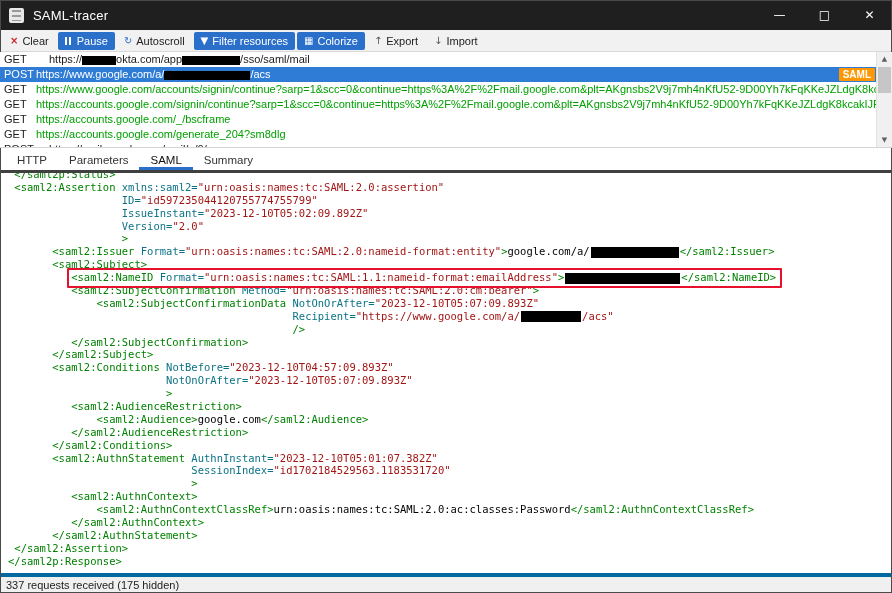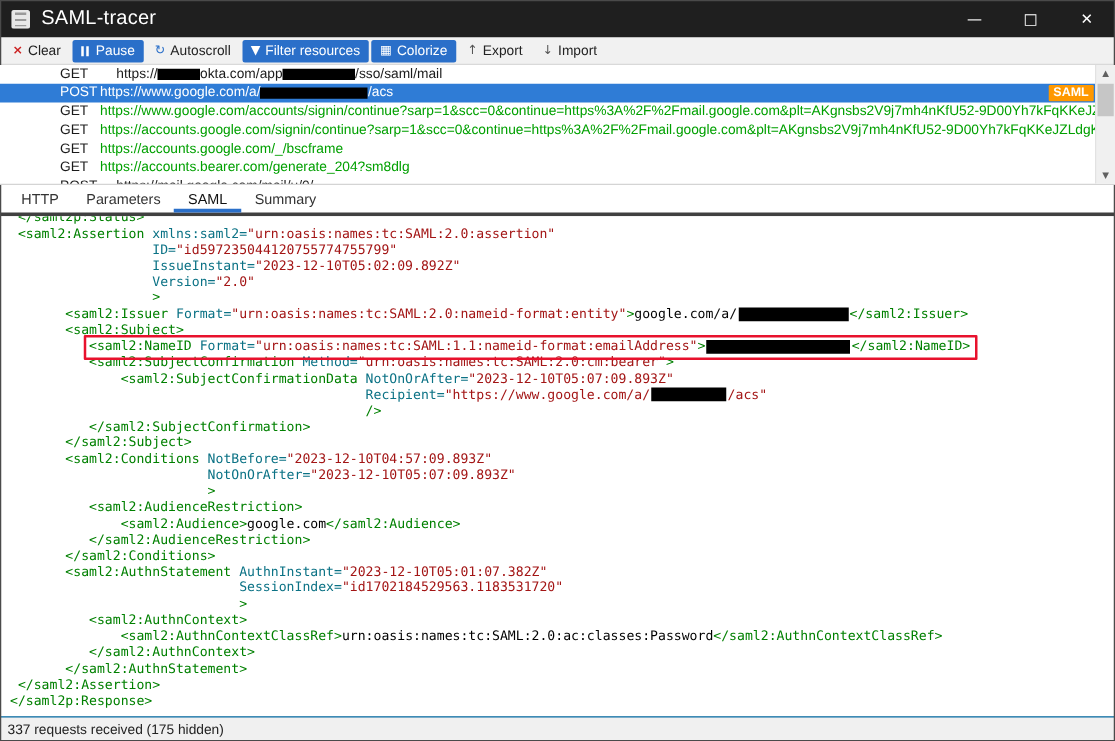--- a/index.html
+++ b/index.html
@@ -5,21 +5,21 @@
   * { margin:0; padding:0; box-sizing:border-box; }
   html,body { width:892px; height:593px; background:#fff; font-family:"Liberation Sans",sans-serif; }
   .window { width:892px; height:593px; display:flex; flex-direction:column; background:#fff;
             outline:1px solid #4a4a4a; outline-offset:-1px; }
 
   
   .titlebar { flex:0 0 30px; background:#1f1f1f; color:#fff; display:flex; align-items:center; }
   .app-icon { width:15px; height:15px; margin:0 9px; border-radius:2px; background:#e8e8e8;
               background-image:repeating-linear-gradient(#9a9a9a 0 2px, #e8e8e8 2px 5px);
               background-size:9px 11px; background-position:3px 2px; background-repeat:no-repeat; }
-  .title-text { font-size:16px; letter-spacing:.2px; }
+  .title-text { font-size:13px; letter-spacing:.2px; }
   .win-controls { margin-left:auto; display:flex; height:100%; }
   .win-btn { width:45px; height:100%; display:flex; align-items:center; justify-content:center;
              font-family:"DejaVu Sans",sans-serif; font-size:12px; color:#fff; cursor:default; }
 
   
   .toolbar { flex:0 0 22px; background:#f1f1f1; border-bottom:1px solid #d9d9d9;
              display:flex; align-items:center; padding:0 3px; }
   .tb-btn { display:flex; align-items:center; gap:4px; font-size:11px; height:18px;
             padding:0 7px; margin-right:2px; color:#222; border-radius:2px; }
   .tb-btn.active { background:#2a6fc9; color:#fff; }
@@ -27,21 +27,21 @@
   .ic-clear { color:#cc2222; font-weight:bold; }
   .ic-autoscroll { color:#2a6fc9; }
   .ic-export,.ic-import { color:#555; }
   .tb-btn.active .tb-icon { color:#fff; }
   .pbar { display:inline-block; width:2px; height:8px; background:#fff; margin-right:2px; font-style:normal; }
 
   
   .req-wrap { flex:0 0 96px; position:relative; overflow:hidden; border-bottom:1px solid #d4d4d4; background:#fff; }
   .req-rows { position:absolute; inset:0 16px 0 0; overflow:hidden; }
   .req-row { display:flex; height:15px; line-height:15px; font-size:11px; white-space:nowrap; overflow:hidden; }
-  .req-method { flex:0 0 36px; padding-left:4px; color:#1a1a1a;margin-left:44px; }
+  .req-method { flex:0 0 36px; padding-left:4px; color:#1a1a1a; }
   .req-url { flex:1 1 auto; overflow:hidden; }
   .req-row.green .req-url { color:#00a000; }
   .req-row.dark .req-url { color:#1a1a1a;margin-left:13px; }
   .req-row.selected { background:#2f7cd6; }
   .req-row.selected .req-method,.req-row.selected .req-url { color:#fff; }
   .badge { flex:0 0 auto; background:#ff9800; color:#fff; font-size:10px; font-weight:bold;
            height:13px; line-height:13px; margin:1px 1px 0 4px; padding:0 4px; border-radius:1px; }
   .redact { display:inline-block; background:#000; height:9px; vertical-align:middle; }
   .req-scrollbar { position:absolute; top:0; right:0; bottom:0; width:16px; background:#f0f0f0; border-left:1px solid #e2e2e2; }
   .sb-btn { position:absolute; left:0; right:0; height:14px; font-family:"DejaVu Sans",sans-serif;
@@ -59,21 +59,21 @@
   .content { flex:1 1 auto; overflow:hidden; background:#fff; padding-left:8px; }
   .xml-line { font-family:"DejaVu Sans Mono",monospace; font-size:10.5px; height:12.9px;
               line-height:12.9px; white-space:pre; overflow:visible; }
   .content .xml-line:first-child { margin-top:-5px; }
   .t-tag { color:#008000;text-align:center; } .t-attr { color:#0b7285; } .t-val { color:#a31515; } .t-txt { color:#000; }
   .xml-line .redact { height:11px; margin:0 1px; }
   .hl-box { display:inline-block; white-space:pre; border:2px solid #e8112d; border-radius:1px;
             padding:1px 4px 2px 2px; margin-left:-4px; position:relative; top:-3px; line-height:13px; }
 
   
-  .statusbar { flex:0 0 20px; background:#f0f0f0; border-top:1px solid #0369a1;
+  .statusbar { flex:0 0 20px; background:#f0f0f0; border-top:4px solid #0369a1;
                display:flex; align-items:center; padding-left:6px; font-size:11px; color:#222; }
 </style>
 </head>
 <body>
 
 <div class="window">
 
   <div class="titlebar">
     <div class="app-icon"></div>
     <span class="title-text">SAML-tracer</span>
@@ -136,21 +136,21 @@
         <div class="req-row green">
           <span class="req-method">GET</span>
           <span class="req-url">https://accounts.google.com/signin/continue?sarp=1&amp;scc=0&amp;continue=https%3A%2F%2Fmail.google.com&amp;plt=AKgnsbs2V9j7mh4nKfU52-9D00Yh7kFqKKeJZLdgK8kcakIJR</span>
         </div>
         <div class="req-row green">
           <span class="req-method">GET</span>
           <span class="req-url">https://accounts.google.com/_/bscframe</span>
         </div>
         <div class="req-row green">
           <span class="req-method">GET</span>
-          <span class="req-url">https://accounts.bearer.com/generate_204?sm8dlg</span>
+          <span class="req-url">https://accounts.google.com/generate_204?sm8dlg</span>
         </div>
         <div class="req-row dark">
           <span class="req-method">POST</span>
           <span class="req-url">https://mail.google.com/mail/u/0/</span>
         </div>
       </div>
     <div class="req-scrollbar">
       <div class="sb-btn up">▲</div>
       <div class="sb-thumb"></div>
       <div class="sb-btn down">▼</div>

